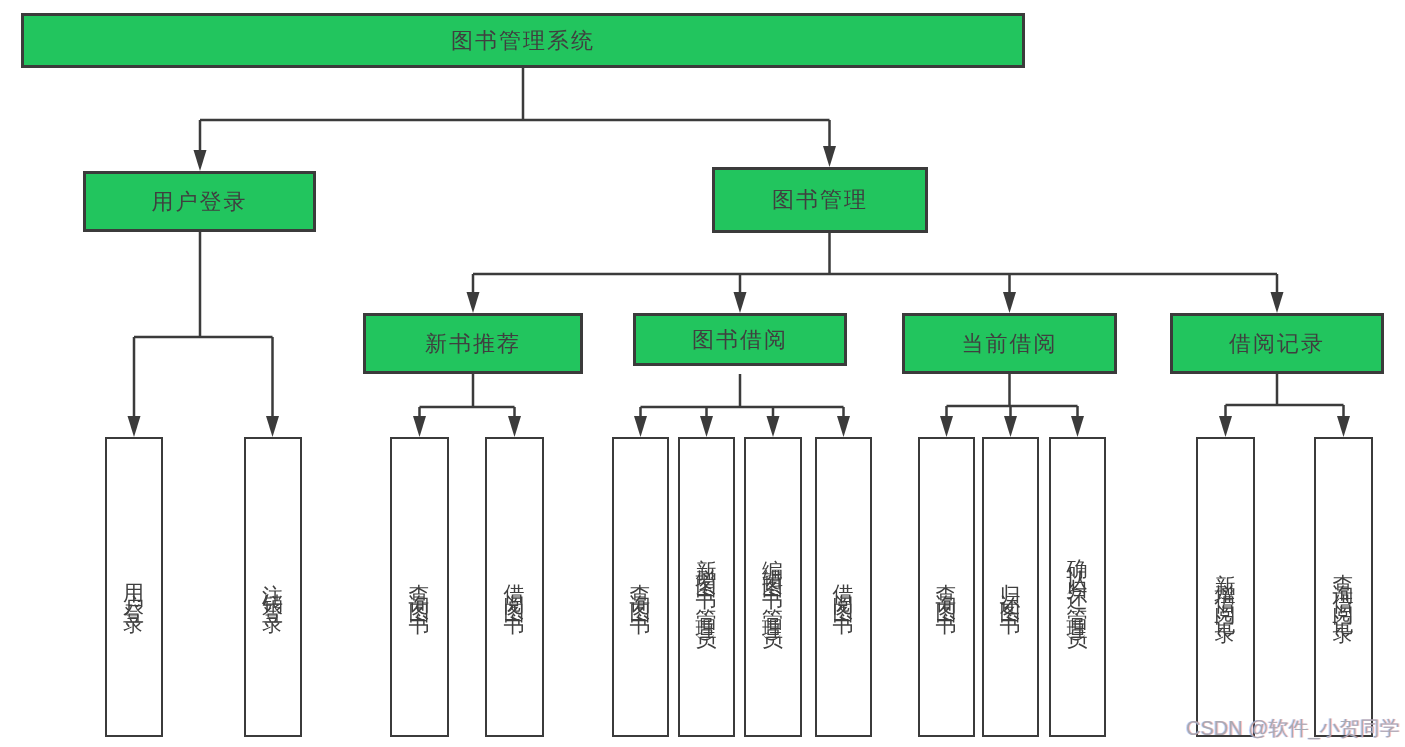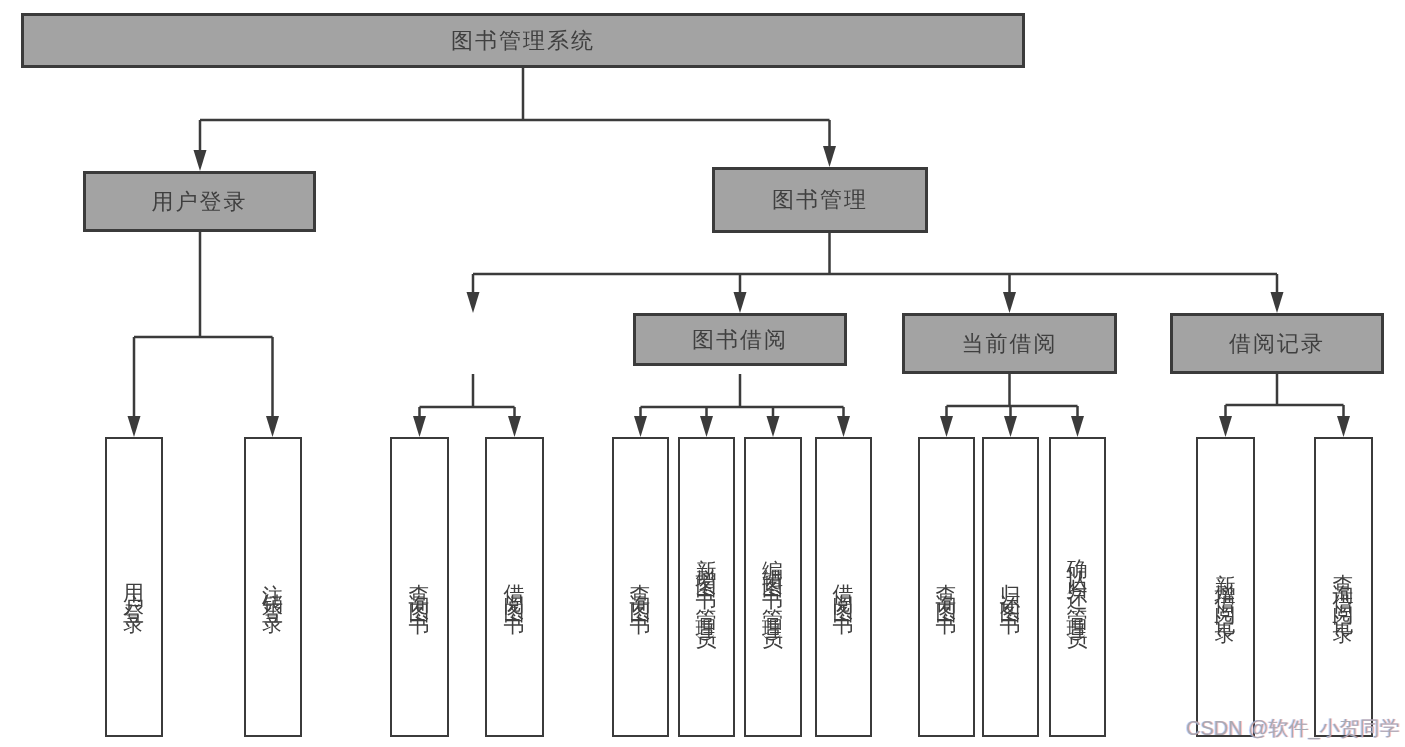--- a/index.html
+++ b/index.html
@@ -8,21 +8,21 @@
     width:1405px;height:747px;
     background:#ffffff;
     font-family:"Liberation Sans","DejaVu Sans",sans-serif;
     color:#3f3f3f;
     overflow:hidden;
   }
   .wires{position:absolute;left:0;top:0;width:1405px;height:747px;}
   .node{
     position:absolute;
     box-sizing:border-box;
-    background:#a3a3a3;
+    background:#22c55e;
     border:3px solid #3b3b3b;
     display:flex;align-items:center;justify-content:center;
   }
   .node-label{
     font-size:22px;
     letter-spacing:2px;
     color:#3f3f3f;
     white-space:nowrap;
   }
   .leaf{
@@ -101,20 +101,23 @@
     <span class="node-label">图书管理系统</span>
   </div>
 
   <div class="node" style="left:83px;top:171px;width:233px;height:61px">
     <span class="node-label">用户登录</span>
   </div>
   <div class="node" style="left:712px;top:167px;width:216px;height:66px">
     <span class="node-label">图书管理</span>
   </div>
 
+  <div class="node" style="left:363px;top:313px;width:220px;height:61px">
+    <span class="node-label">新书推荐</span>
+  </div>
   <div class="node" style="left:633px;top:313px;width:214px;height:53px">
     <span class="node-label">图书借阅</span>
   </div>
   <div class="node" style="left:1170px;top:313px;width:214px;height:61px">
     <span class="node-label">借阅记录</span>
   </div>
   <div class="node" style="left:902px;top:313px;width:215px;height:61px">
     <span class="node-label">当前借阅</span>
   </div>
 

